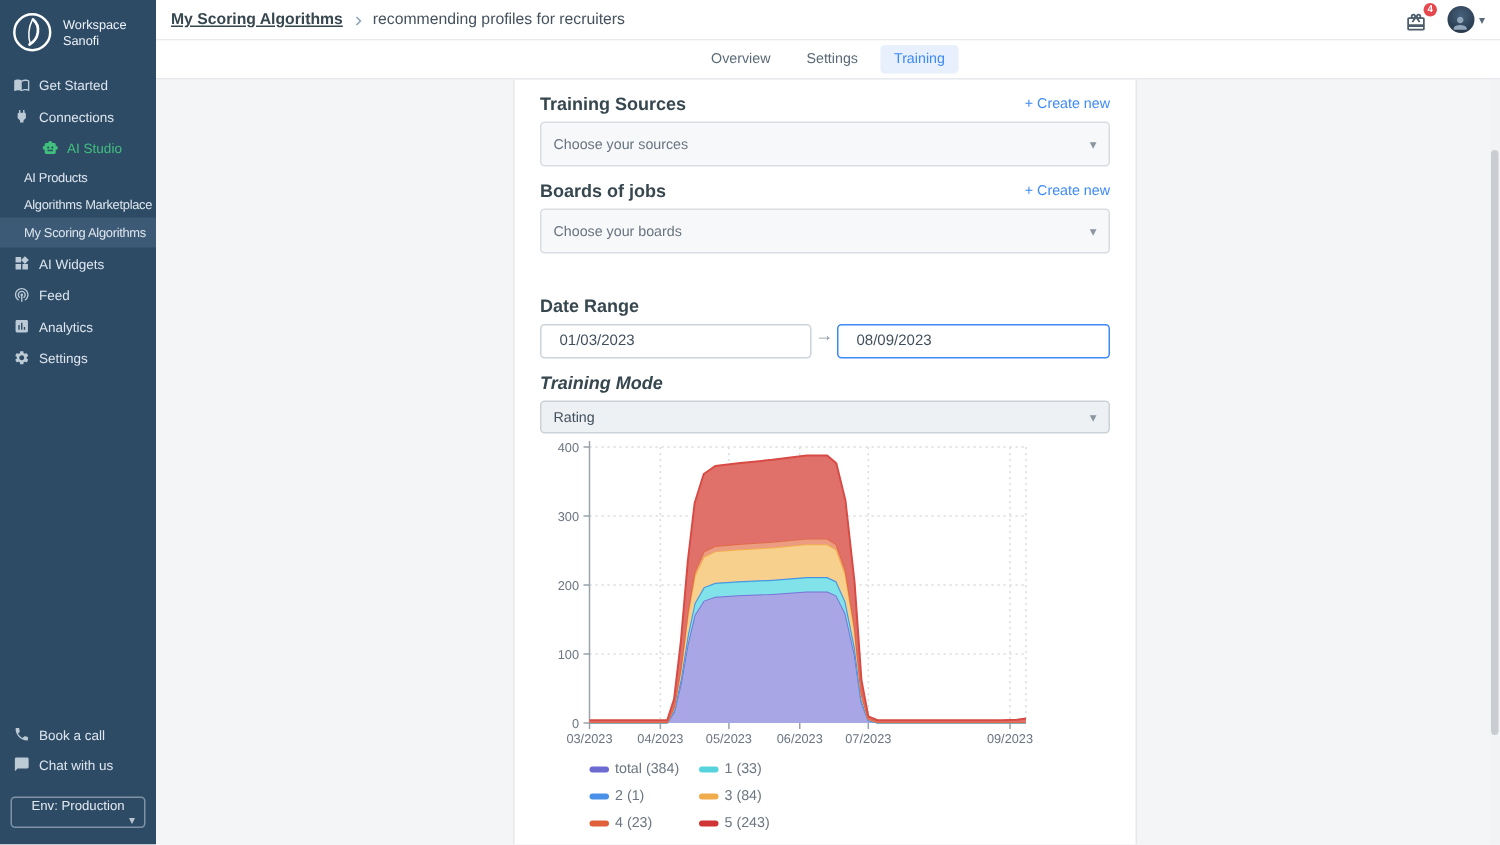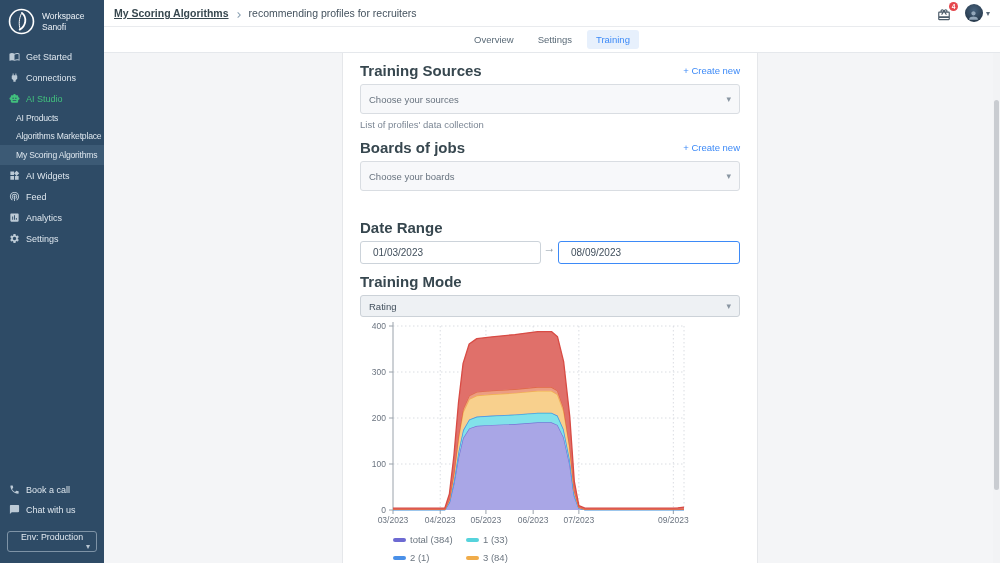--- a/index.html
+++ b/index.html
@@ -8,21 +8,21 @@
 
   
   .sidebar { position:absolute; left:0; top:0; width:104px; height:563px; background:#2e4b66; z-index:5; }
   .ws { display:flex; align-items:center; gap:6px; padding:7px 6px 6px 7px; height:42px; cursor:pointer; }
   .ws-logo { flex:0 0 auto; width:29px; height:29px; }
   .ws-text { color:#eef3f8; font-size:8.5px; line-height:11px; }
   .menu { margin-top:4px; }
   .m-item { display:flex; align-items:center; gap:6px; padding:5px 4px 5px 9px; color:#dde6ee; font-size:9px; cursor:pointer; white-space:nowrap; }
   .m-item .ic { width:11px; height:11px; flex:0 0 auto; color:#bccad6; display:flex; align-items:center; }
   .m-item .ic svg { width:11px; height:11px; }
-  .m-item.green { color:#41c07d; }
+  .m-item.green { color:#41c07d;justify-content:center; }
   .m-item.green .ic { color:#41c07d; }
   .sub-item { padding:4px 4px 4px 16px; color:#dde6ee; font-size:8.6px; cursor:pointer; white-space:nowrap; letter-spacing:-0.2px; }
   .sub-item.selected { background:#3c5a75; padding-top:5px; padding-bottom:5px; }
   .side-foot { position:absolute; left:0; width:104px; }
   .env-box { position:absolute; left:7px; right:7px; bottom:11px; height:21px; border:1px solid #7e93a6; border-radius:3px; display:flex; align-items:center; color:#e2e9f0; font-size:8.8px; padding:0 6px; cursor:pointer;flex-direction:column; }
   .env-box .caret { margin-left:auto; font-size:8px; color:#b9c6d2; }
 
   
   .topbar { position:absolute; left:104px; top:0; width:896px; height:27px; background:#fff; border-bottom:1px solid #e9ebee; display:flex; align-items:center; padding:0 10px; z-index:4; }
   .crumb-link { font-size:10.5px; font-weight:bold; color:#37474f; text-decoration:underline; cursor:pointer; }
@@ -37,21 +37,21 @@
   .avatar svg { width:13px; height:13px; color:#93a7ba; }
   .avatar-caret { font-size:8px; color:#5a6a7a; }
 
   .tabsbar { position:absolute; left:104px; top:27px; width:896px; height:26px; background:#fff; border-bottom:1px solid #e5e8ec; display:flex; align-items:center; justify-content:center; gap:6px; z-index:4; }
   .tab { font-size:9.5px; color:#5a6a77; padding:4px 9px; border-radius:3px; cursor:pointer; }
   .tab.active { color:#3d8af7; background:#e7f0fc; }
 
   
   .card { position:absolute; left:342px; top:53px; width:416px; height:510px; background:#fff; border-left:1px solid #e5e7ea; border-right:1px solid #e5e7ea; padding:0 17px; }
   .sec-head { display:flex; align-items:center; margin-top:9px; }
-  .sec-title { font-size:15px; font-weight:bold; color:#37474f; }
+  .sec-title { font-size:12px; font-weight:bold; color:#37474f; }
   .create-link { margin-left:auto; font-size:9.5px; color:#3d8af7; cursor:pointer; }
   .select { margin-top:5px; height:30px; background:#f7f8fa; border:1px solid #d9dde2; border-radius:3px; display:flex; align-items:center; padding:0 8px; font-size:9.5px; color:#68737f; cursor:pointer; }
   .select .caret { margin-left:auto; color:#8a96a2; font-size:9px; }
   .select.filled { height:22px; background:#eef1f4; border-color:#ccd2d8; color:#414f5c; }
   .hint { margin-top:5px; font-size:9.5px; color:#7b8694; }
   .gap { }
   .dates-row { margin-top:5px; display:flex; }
   .date-input { height:23px; border:1px solid #ccd3da; border-radius:3px; font-family:"Liberation Sans",sans-serif; font-size:10px; color:#414f5c; padding:0 12px; width:181px; background:#fff; outline:none; }
   .date-input.focused { border:1.5px solid #3d8af7; width:182px; }
   .date-arrow { flex:1; text-align:center; color:#8a96a3; font-size:12px; }
@@ -206,41 +206,40 @@
 <div class="card">
 
   <div class="sec-head">
     <span class="sec-title">Training Sources</span>
     <span class="create-link">+ Create new</span>
   </div>
   <div class="select">
     <span>Choose your sources</span>
     <span class="caret">▾</span>
   </div>
-  <div class="hint">List of profiles' data collection</div>
 
   <div class="sec-head gap">
     <span class="sec-title">Boards of jobs</span>
     <span class="create-link">+ Create new</span>
   </div>
   <div class="select">
     <span>Choose your boards</span>
     <span class="caret">▾</span>
   </div>
 
   <div class="sec-head" style="margin-top:28px;">
     <span class="sec-title">Date Range</span>
   </div>
   <div class="dates-row">
     <input class="date-input" readonly="" value="01/03/2023" style="">
     <span class="date-arrow">→</span>
     <input class="date-input focused" readonly="" value="08/09/2023" style="">
   </div>
 
-  <div class="sec-head" style="margin-top:9px;">
+  <div class="sec-head" style="margin-top:9px;font-style:italic;">
     <span class="sec-title">Training Mode</span>
   </div>
   <div class="select filled">
     <span>Rating</span>
     <span class="caret">▾</span>
   </div>
 
   <div class="chart-wrap">
     <svg id="chart-svg" width="330" height="206" viewBox="0 0 330 206">
         <line x1="29" y1="190" x2="33" y2="190" stroke="#9aa2ab"></line>

